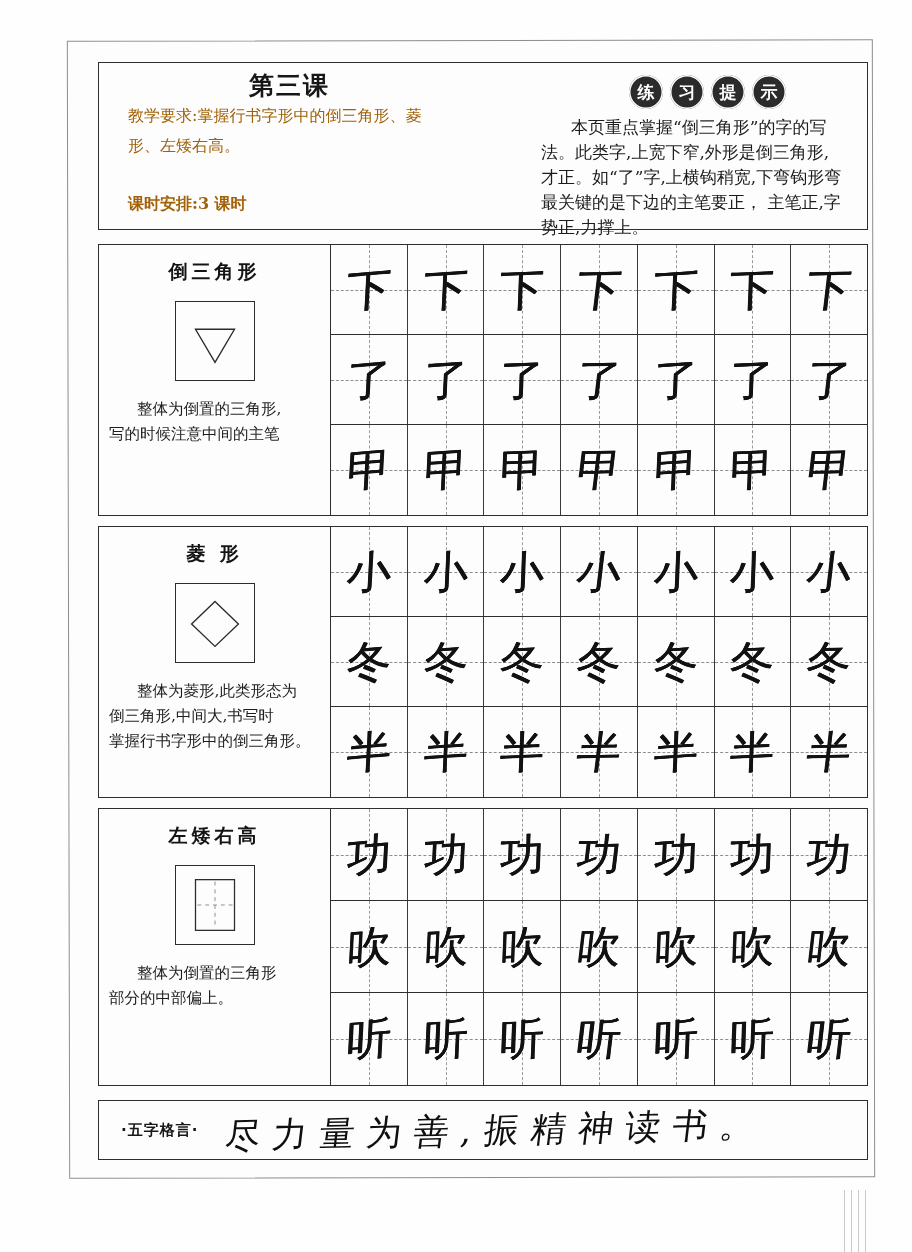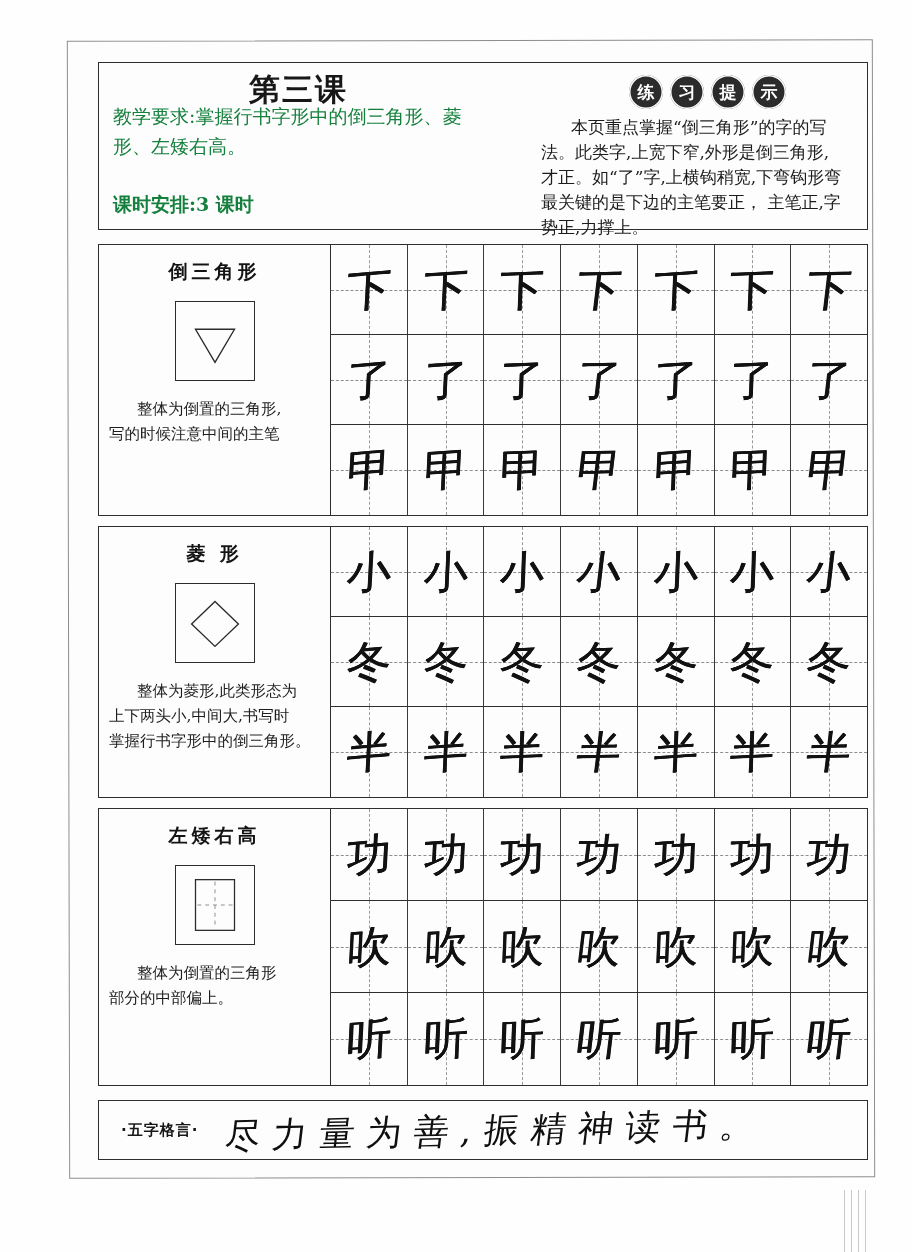--- a/index.html
+++ b/index.html
@@ -50,33 +50,34 @@
 
   
   #header { left: 20px; top: 12px; width: 770px; height: 168px; }
   .hdr-inner { position: relative; width: 100%; height: 100%; padding: 6px 12px; }
 
   .lesson-title {
     position: absolute;
     left: 150px; top: 6px;
     font-family: "DejaVu Sans", sans-serif;
     font-weight: bold;
-    font-size: 31px;
+    font-size: 25px;
     letter-spacing: 2px;
     color: #171717;
     text-align: center;
   }
 
   .req-block { position: absolute; left: 14px; top: 38px; width: 400px; }
   .req-line {
-    font-size: 19px;
+    font-size: 16px;
     line-height: 30px;
-    color: #15803d;
+    color: #a16207;
     font-family: "DejaVu Serif", serif;
     white-space: nowrap;
+    margin-left: 15px;
   }
   .hours-block { position: absolute; left: 14px; top: 126px; font-weight: bold; }
 
   
   .badges {
     position: absolute;
     left: 530px; top: 12px;
     display: flex; gap: 7px;
   }
   .badge {
@@ -374,21 +375,21 @@
       <div class="sec-grid">
         <div class="sec-left">
           <div class="shape-title">菱 形</div>
           <div class="shape-box">
             <svg class="shape-svg" viewBox="0 0 80 80">
               <polygon points="40,18 64,41 40,64 16,41" fill="none" stroke="#2b2b2b" stroke-width="1.4"></polygon>
             </svg>
           </div>
           <div class="shape-desc">
             <div class="desc-line indent">整体为菱形,此类形态为</div>
-            <div class="desc-line">上下两头小,中间大,书写时</div>
+            <div class="desc-line">倒三角形,中间大,书写时</div>
             <div class="desc-line">掌握行书字形中的倒三角形。</div>
           </div>
         </div>
         <div class="sec-right">
           <div class="char-row" style="height:33.34%">
               <div class="cell">
                 <span class="glyph" style="transform: skewX(-8deg) rotate(-5deg);">小</span>
               </div>
               <div class="cell">
                 <span class="glyph" style="transform: skewX(-6.3deg) rotate(-3.7deg);">小</span>

